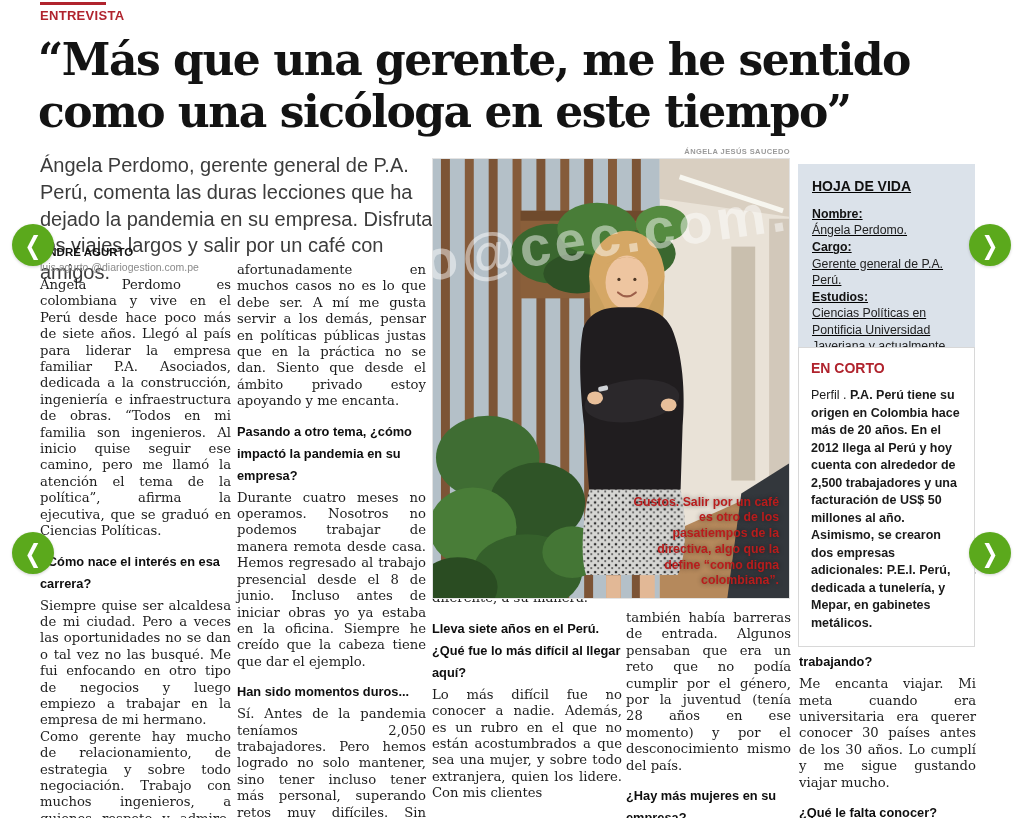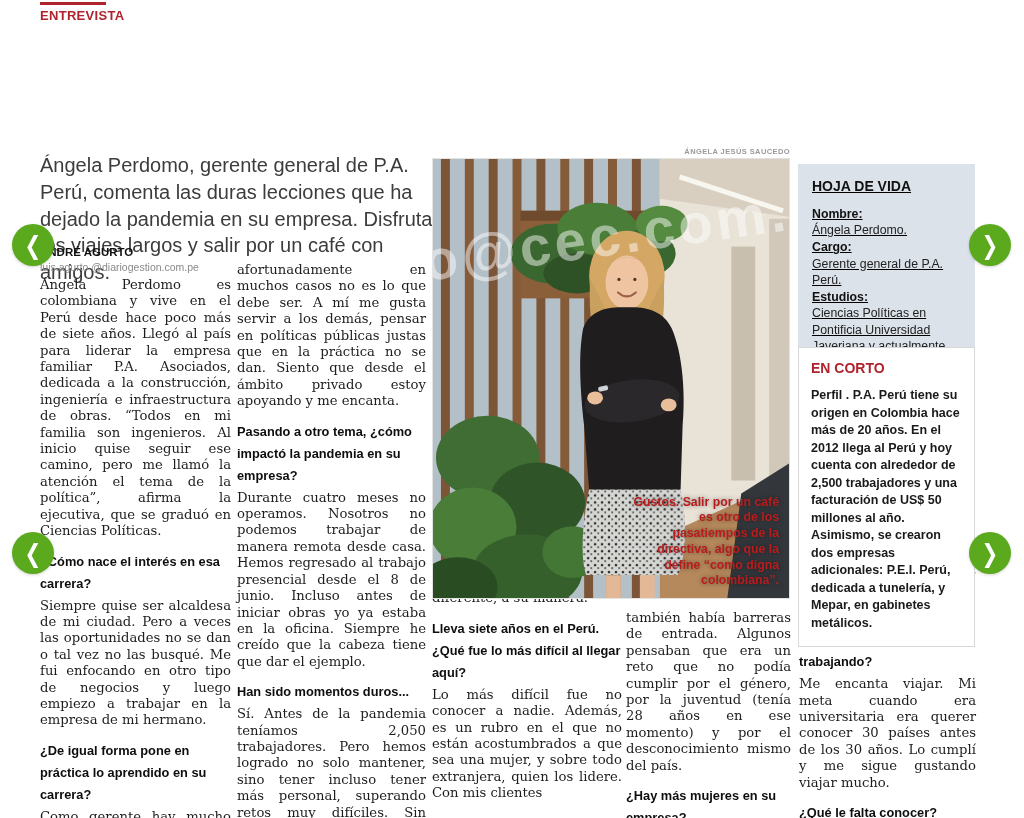--- a/index.html
+++ b/index.html
@@ -51,53 +51,53 @@
   .hoja { position:absolute; left:798px; top:164px; width:177px; background:#DBE2EA;
           padding:15px 14px 16px 14px;text-decoration:underline; }
   .hoja-title { font:800 14px/1 "Liberation Sans",sans-serif; color:#111; margin-bottom:13px; }
   .hoja .f-label { font:700 12.3px/1.32 "Liberation Sans",sans-serif; color:#111; }
   .hoja .f-value { font:400 12.3px/1.32 "Liberation Sans",sans-serif; color:#222; margin-bottom:1px; }
 
   .encorto { position:absolute; left:798px; top:347px; width:177px; border:1px solid #d8d8d8;
              padding:13px 12px 14px 12px; background:#fff; }
   .encorto-title { font:800 14px/1 "Liberation Sans",sans-serif; color:#B0232D; margin-bottom:12px; }
   .encorto-body { font:700 12.5px/1.4 "Liberation Sans",sans-serif; color:#1a1a1a; text-align:left; }
-  .encorto-body .lead { font-weight:700; }
+  .encorto-body .lead { font-weight:400; }
 
   .nav-btn { position:absolute; width:42px; height:42px; border-radius:50%; background:#5BA91C;
              border:none; color:#fff; display:flex; align-items:center; justify-content:center;
              font:700 20px/1 "DejaVu Sans",sans-serif; cursor:pointer; padding:0;
              box-shadow:0 1px 3px rgba(0,0,0,.18); }
   .nav-btn span { transform:scaleY(1.25); }
   #nav-prev-1 { left:12px;  top:224px; }
   #nav-prev-2 { left:12px;  top:532px; }
   #nav-next-1 { left:969px; top:224px; }
   #nav-next-2 { left:969px; top:532px; }
 </style>
 </head>
 <body>
 
 <div class="page">
 
   <div class="rule-top"></div>
   <div class="kicker">ENTREVISTA</div>
 
+  <h1 class="headline"><span>“Más que una gerente, me he sentido</span><br><span>como una sicóloga en este tiempo”</span></h1>
 
   <p class="intro">Ángela Perdomo, gerente general de P.A. Perú, comenta las duras lecciones que ha dejado la pandemia en su empresa. Disfruta los viajes largos y salir por un café con amigos.</p>
 
   <div class="author">
     <div class="author-name">ANDRÉ AGURTO</div>
     <div class="author-email">luis.agurto @diariogestion.com.pe</div>
   </div>
 
   <div id="col1" class="col">
       <div class="p">Ángela Perdomo es colombiana y vive en el Perú desde hace poco más de siete años. Llegó al país para liderar la empresa familiar P.A. Asociados, dedicada a la construcción, ingeniería e infraestructura de obras. “Todos en mi familia son ingenieros. Al inicio quise seguir ese camino, pero me llamó la atención el tema de la política”, afirma la ejecutiva, que se graduó en Ciencias Políticas.</div>
       <div class="q">¿Cómo nace el interés en esa carrera?</div>
       <div class="p">Siempre quise ser alcaldesa de mi ciudad. Pero a veces las oportunidades no se dan o tal vez no las busqué. Me fui enfocando en otro tipo de negocios y luego empiezo a trabajar en la empresa de mi hermano.</div>
-      <div class="q">¿De igual forma pone en práctica lo aprendido en su carrera?</div>
       <div class="p">Como gerente hay mucho de relacionamiento, de estrategia y sobre todo negociación. Trabajo con muchos ingenieros, a quienes respeto y admiro. Ellos son la parte técnica y yo la parte comercial y negociadora.</div>
     </div>
   <div id="col2" class="col">
       <div class="p">afortunadamente en muchos casos no es lo que debe ser. A mí me gusta servir a los demás, pensar en políticas públicas justas que en la práctica no se dan. Siento que desde el ámbito privado estoy apoyando y me encanta.</div>
       <div class="q">Pasando a otro tema, ¿cómo impactó la pandemia en su empresa?</div>
       <div class="p">Durante cuatro meses no operamos. Nosotros no podemos trabajar de manera remota desde casa. Hemos regresado al trabajo presencial desde el 8 de junio. Incluso antes de iniciar obras yo ya estaba en la oficina. Siempre he creído que la cabeza tiene que dar el ejemplo.</div>
       <div class="q">Han sido momentos duros...</div>
       <div class="p">Sí. Antes de la pandemia teníamos 2,050 trabajadores. Pero hemos logrado no solo mantener, sino tener incluso tener más personal, superando retos muy difíciles. Sin embargo, cuatro personas de la compañía fallecieron producto del covid y también familiares cercanos de los colaboradores.</div>
     </div>
   <div id="col3" class="col">

